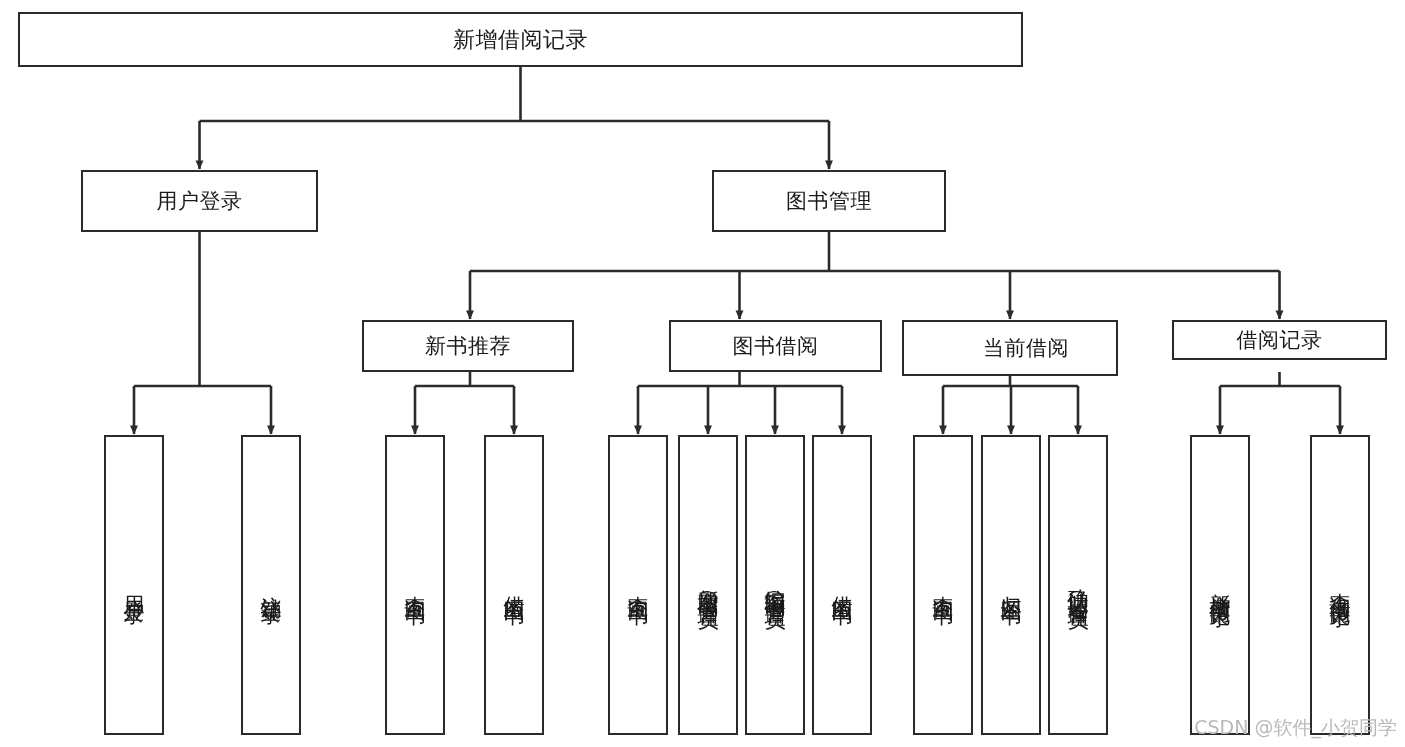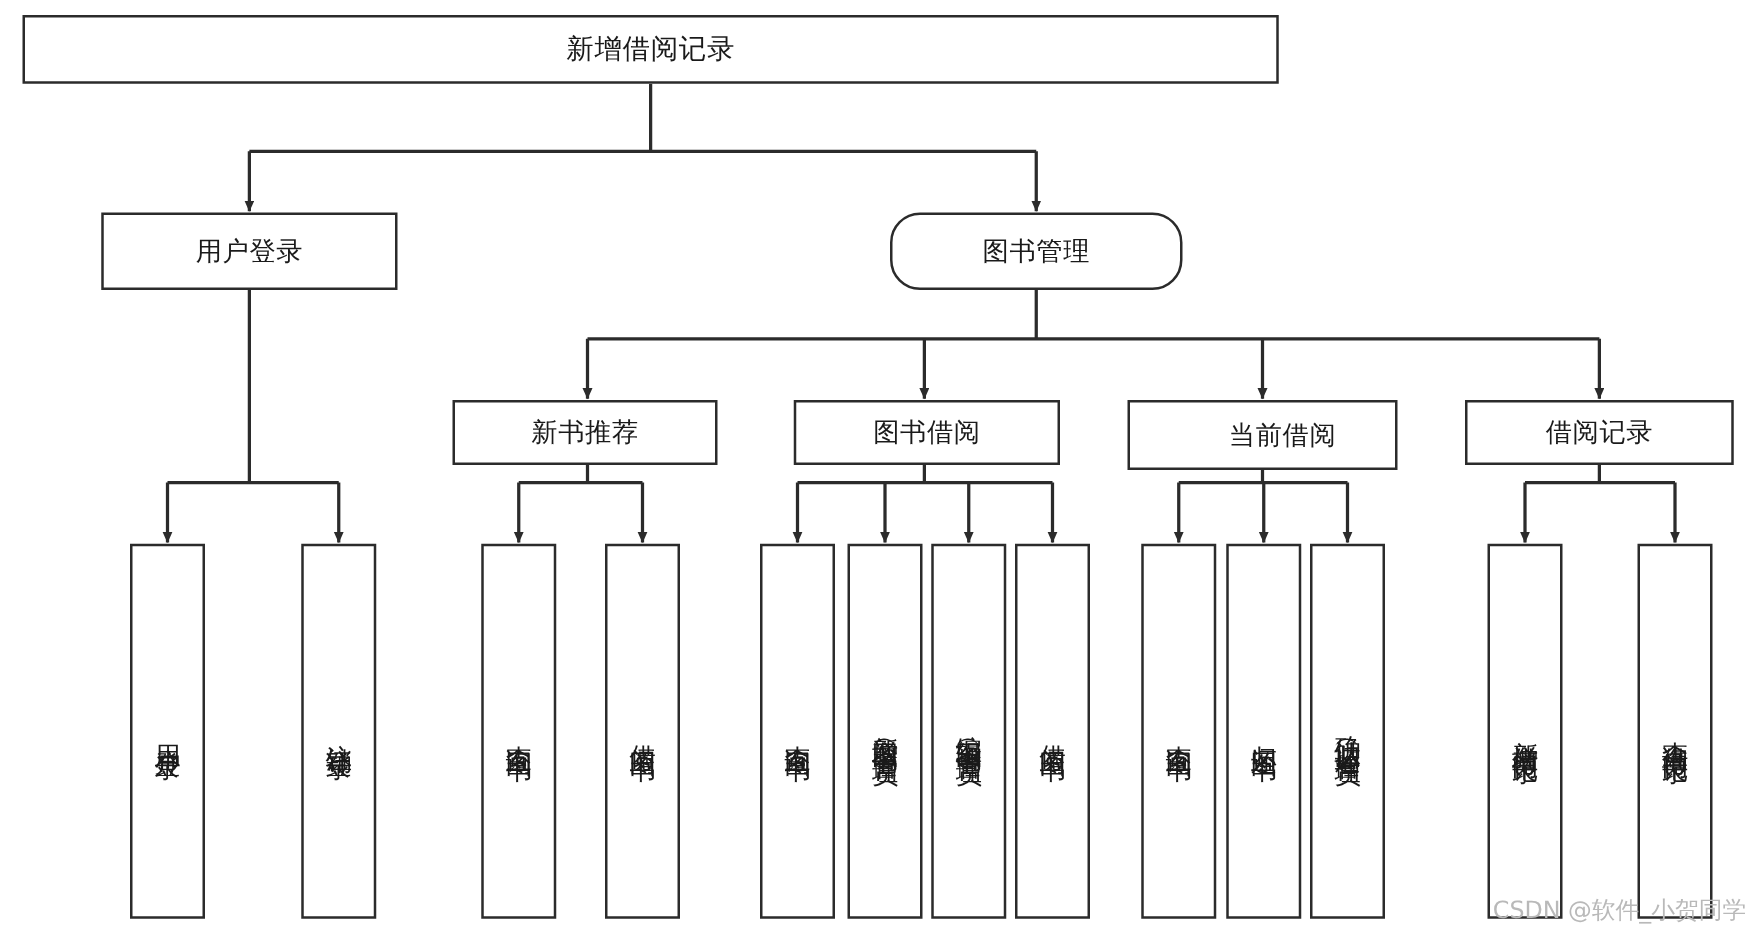--- a/index.html
+++ b/index.html
@@ -124,33 +124,33 @@
       </g>
   </svg>
 
   <div id="nodes-layer">
       <div class="node horiz root" style="left: 18px; top: 12px; width: 1005px; height: 55px;">
         <span class="node-label">新增借阅记录</span>
       </div>
       <div class="node horiz" style="left: 81px; top: 170px; width: 237px; height: 62px;">
         <span class="node-label">用户登录</span>
       </div>
-      <div class="node horiz" style="left: 712px; top: 170px; width: 234px; height: 62px; border-radius: 24px;">
+      <div class="node horiz" style="left: 712px; top: 170px; width: 234px; height: 62px;">
         <span class="node-label">图书管理</span>
       </div>
       <div class="node horiz" style="left: 362px; top: 320px; width: 212px; height: 52px;">
         <span class="node-label">新书推荐</span>
       </div>
-      <div class="node horiz" style="left: 635px; top: 320px; width: 213px; height: 52px;">
+      <div class="node horiz" style="left: 669px; top: 320px; width: 213px; height: 52px;">
         <span class="node-label">图书借阅</span>
       </div>
       <div class="node horiz" style="left: 902px; top: 320px; width: 216px; height: 56px; padding-left: 32px;">
         <span class="node-label">当前借阅</span>
       </div>
-      <div class="node horiz" style="left: 1172px; top: 320px; width: 215px; height: 52px; align-items: center;">
+      <div class="node horiz" style="left: 1172px; top: 320px; width: 215px; height: 40px; align-items: center;">
         <span class="node-label">借阅记录</span>
       </div>
       <div class="node vert" style="left: 104px; top: 435px; width: 60px; height: 300px;">
         <span class="node-label">用户登录</span>
       </div>
       <div class="node vert" style="left: 241px; top: 435px; width: 60px; height: 300px;">
         <span class="node-label">注销登录</span>
       </div>
       <div class="node vert" style="left: 385px; top: 435px; width: 60px; height: 300px;">
         <span class="node-label">查询图书</span>

